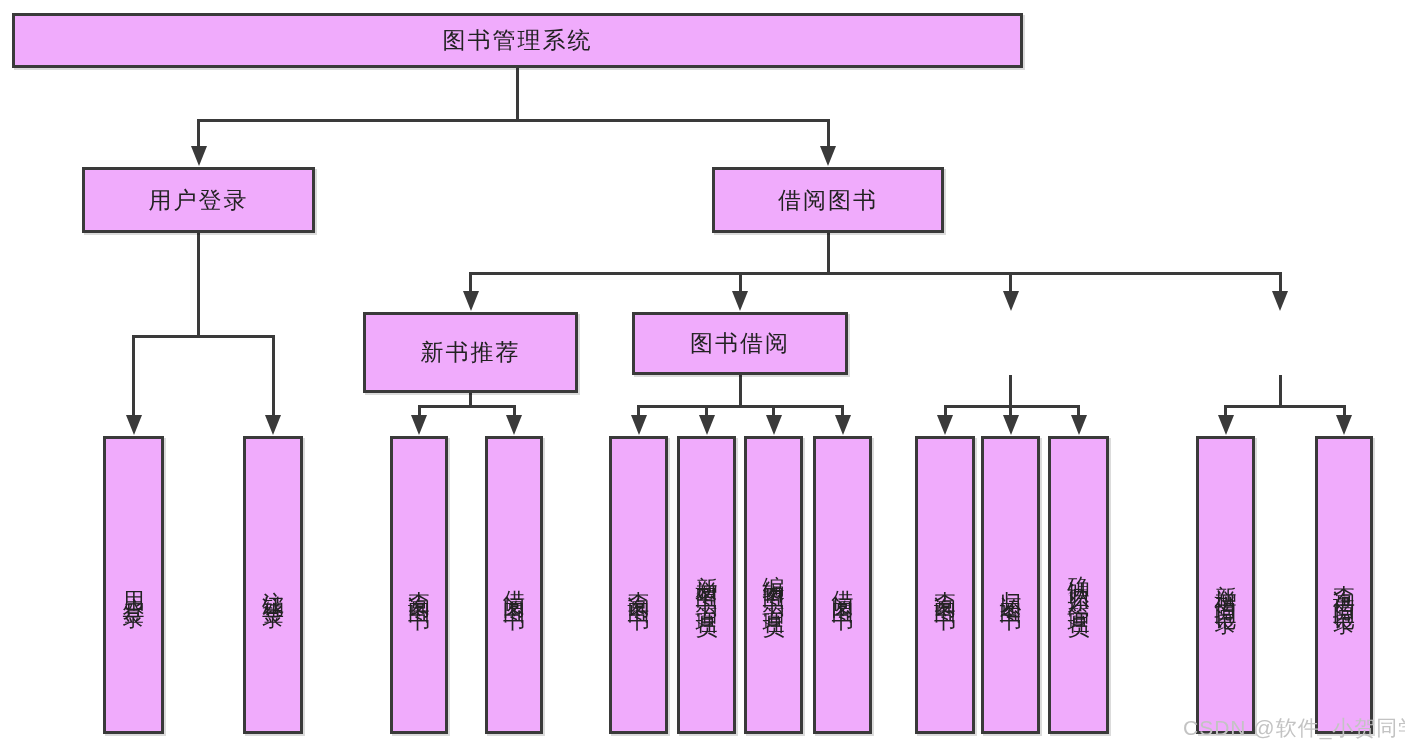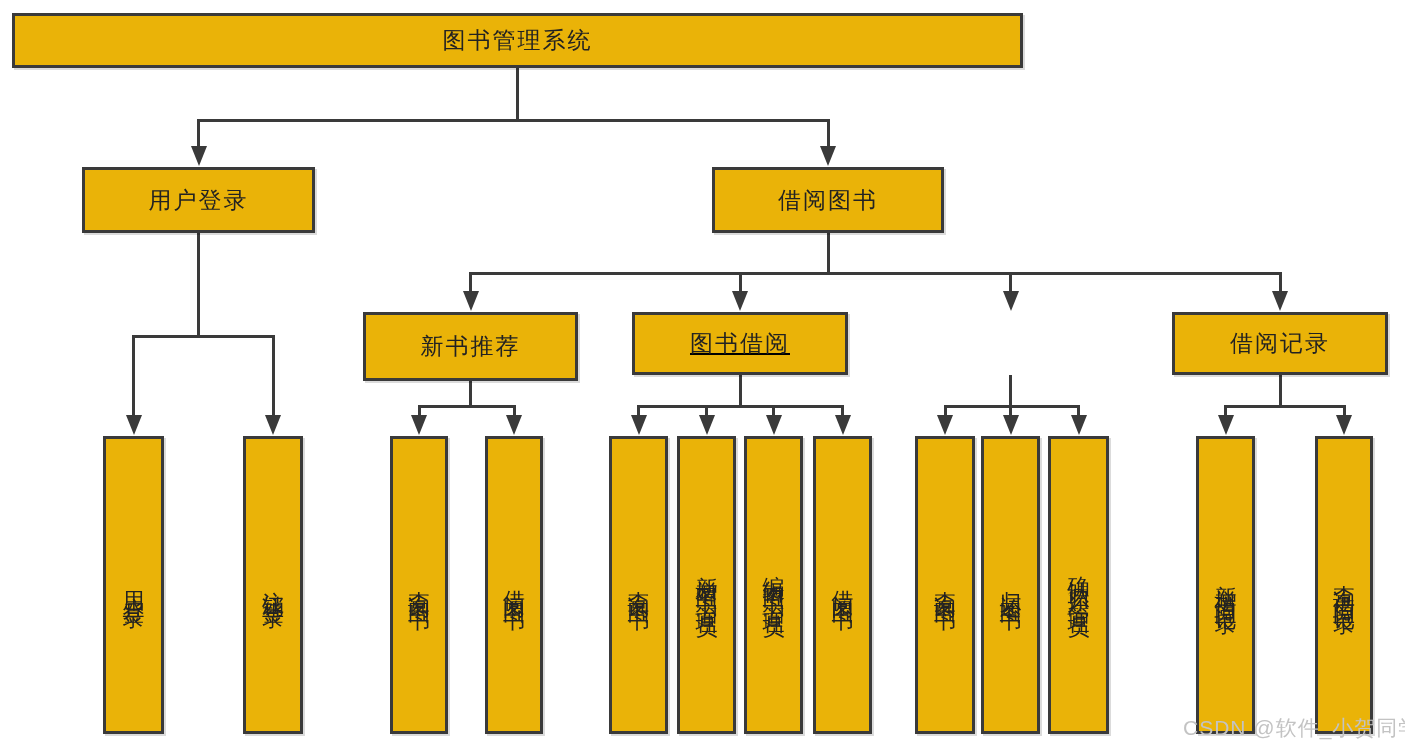--- a/index.html
+++ b/index.html
@@ -12,21 +12,21 @@
   #stage{
     position:relative;
     width:1405px;height:747px;
     overflow:hidden;
     background:var(--bg);
     font-family:"Liberation Sans", sans-serif;
   }
   .node{
     position:absolute;
     box-sizing:border-box;
-    background:#eab308;
+    background:#f0abfc;
     border:3px solid var(--line);
     box-shadow:2px 2px 0 rgba(0,0,0,0.14);
     display:flex;
     align-items:center;
     justify-content:center;
     z-index:2;
   }
   .node .node-label{
     color:var(--text);
     font-size:23px;
@@ -72,28 +72,25 @@
   <div class="watermark">CSDN @软件_小贺同学</div>
 <div class="node horiz" style="left: 12px; top: 13px; width: 1011px; height: 55px;">
       <span class="node-label">图书管理系统</span>
     </div>
     <div class="node horiz" style="left: 82px; top: 167px; width: 233px; height: 66px;">
       <span class="node-label">用户登录</span>
     </div>
     <div class="node horiz" style="left: 712px; top: 167px; width: 232px; height: 66px;">
       <span class="node-label">借阅图书</span>
     </div>
-    <div class="node horiz" style="left: 363px; top: 312px; width: 215px; height: 69px; text-align: center;">
+    <div class="node horiz" style="left: 363px; top: 312px; width: 215px; height: 81px; text-align: center;">
       <span class="node-label">新书推荐</span>
     </div>
-    <div class="node horiz" style="left: 632px; top: 312px; width: 216px; height: 63px; text-decoration: underline;">
+    <div class="node horiz" style="left: 632px; top: 312px; width: 216px; height: 63px;">
       <span class="node-label">图书借阅</span>
-    </div>
-    <div class="node horiz" style="left: 1172px; top: 312px; width: 216px; height: 63px;">
-      <span class="node-label">借阅记录</span>
     </div>
     <div class="node vert" style="left: 103px; top: 436px; width: 61px; height: 298px;">
       <span class="node-label">用户登录</span>
     </div>
     <div class="node vert" style="left: 243px; top: 436px; width: 60px; height: 298px;">
       <span class="node-label">注销登录</span>
     </div>
     <div class="node vert" style="left: 390px; top: 436px; width: 58px; height: 298px;">
       <span class="node-label">查询图书</span>
     </div>

